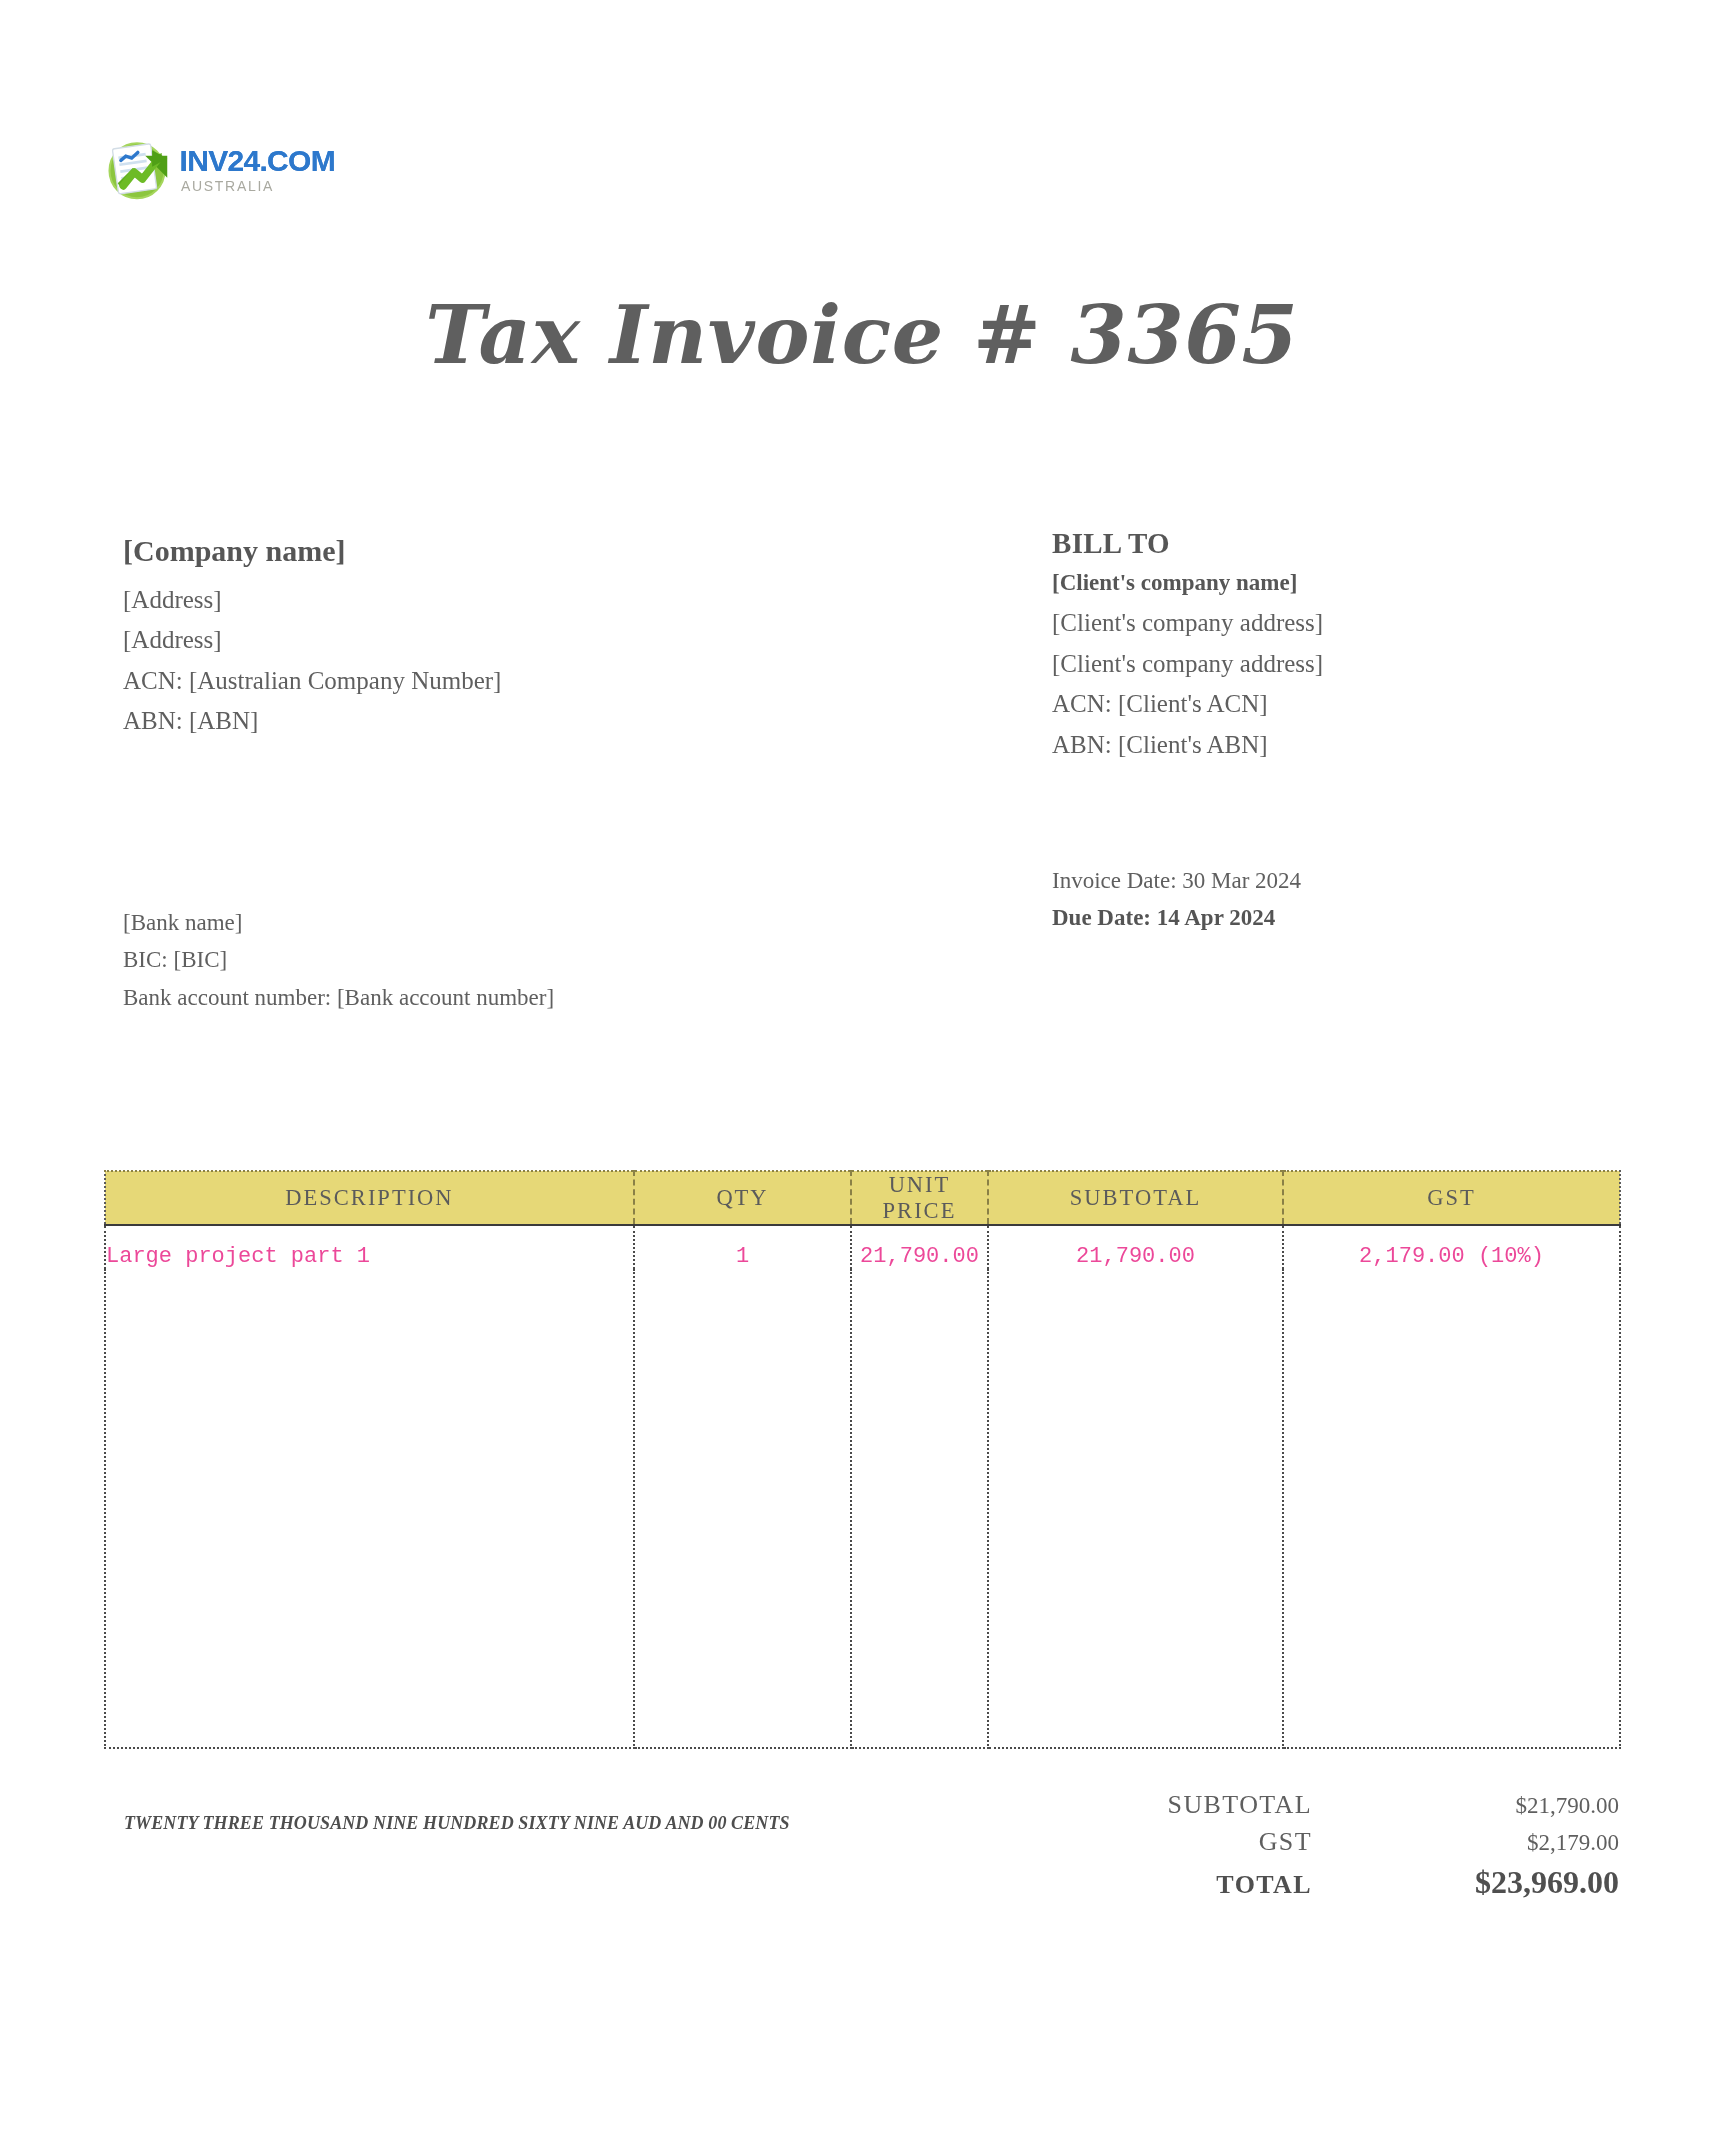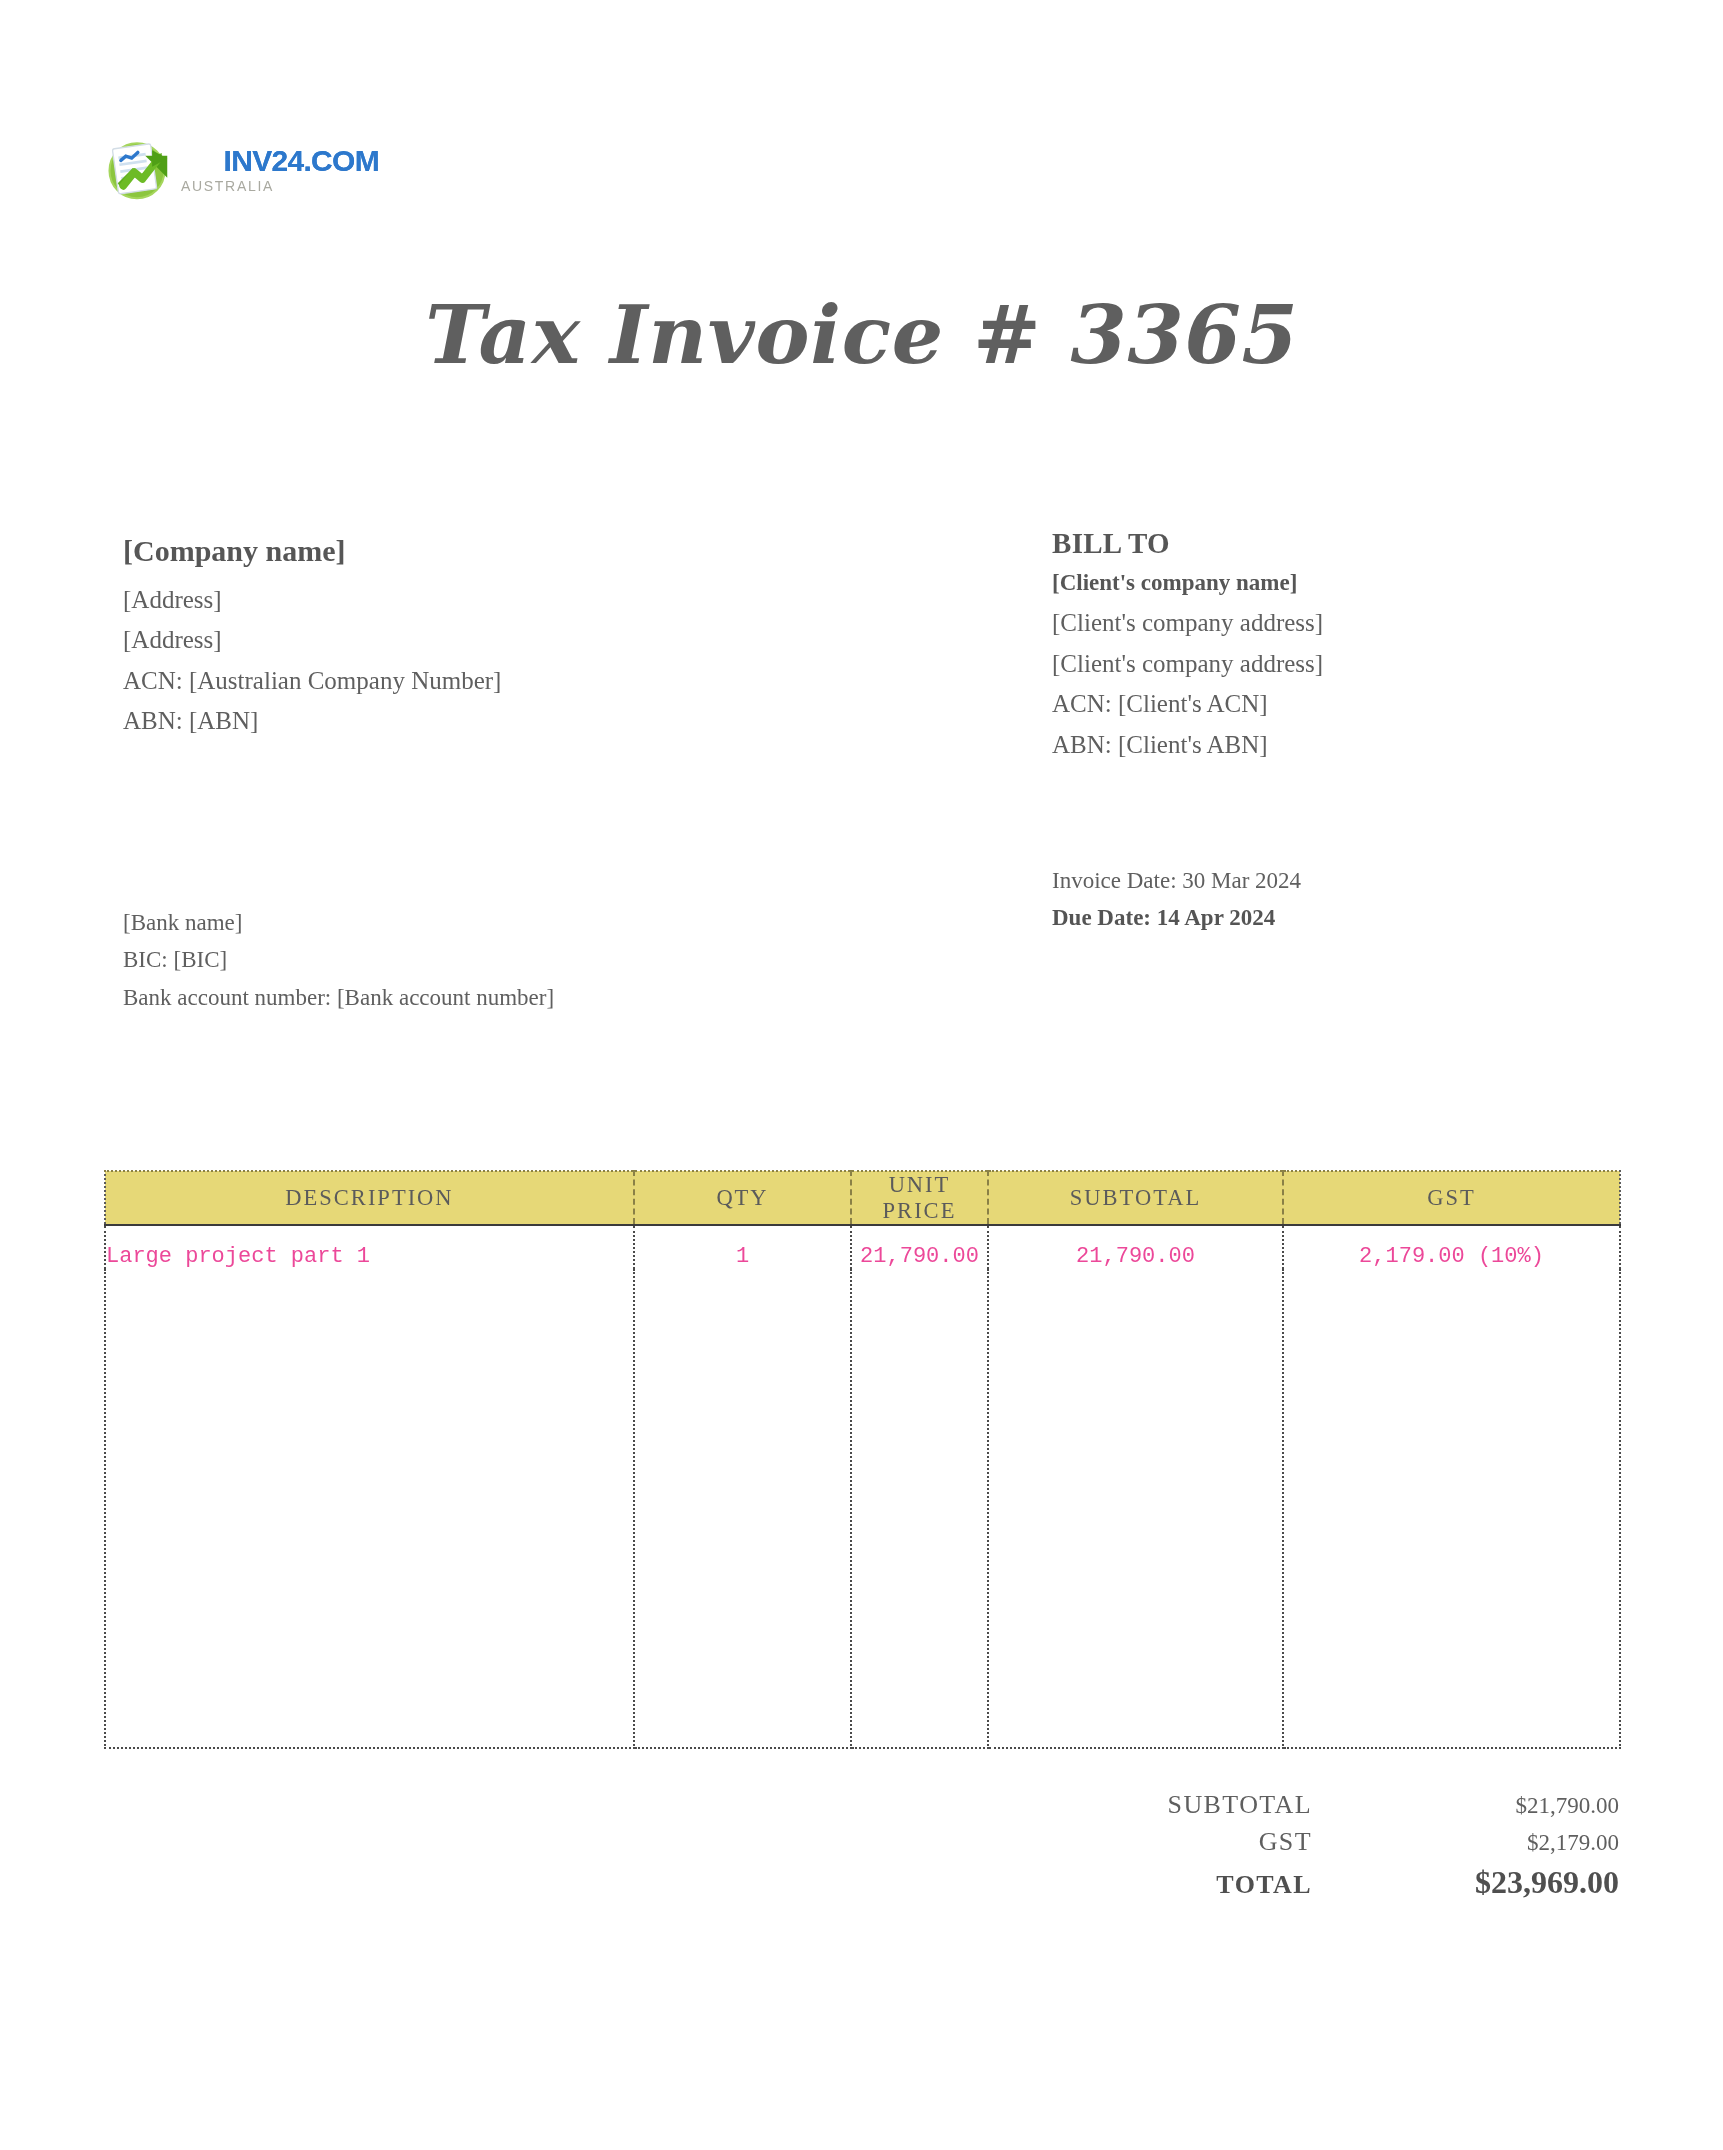--- a/index.html
+++ b/index.html
@@ -48,21 +48,20 @@
   .logo-title {
     font-family: "Liberation Sans", "DejaVu Sans", sans-serif;
     font-weight: bold;
     font-size: 30px;
     letter-spacing: -0.7px;
     color: #2f7fd6;
     background: linear-gradient(180deg, #4ea1e8 0%, #1f62b8 100%);
     -webkit-background-clip: text;
     background-clip: text;
     color: #2d78cc;
-    margin-left: 44px;
   }
   .logo-sub {
     font-family: "Liberation Sans", "DejaVu Sans", sans-serif;
     font-size: 14px;
     letter-spacing: 1.7px;
     color: #a9a9a0;
     margin-top: 3.4px;
     margin-left: 1.4px;
   }
 
@@ -349,20 +348,21 @@
       <tr class="filler">
         <td></td>
         <td></td>
         <td></td>
         <td></td>
         <td></td>
       </tr>
     </tbody>
   </table>
 
+  <div class="amount-words">TWENTY THREE THOUSAND  NINE HUNDRED SIXTY NINE AUD AND 00 CENTS</div>
 
   <div class="totals">
     <div class="total-row">
       <span class="total-label">SUBTOTAL</span>
       <span class="total-value">$21,790.00</span>
     </div>
     <div class="total-row">
       <span class="total-label">GST</span>
       <span class="total-value">$2,179.00</span>
     </div>

